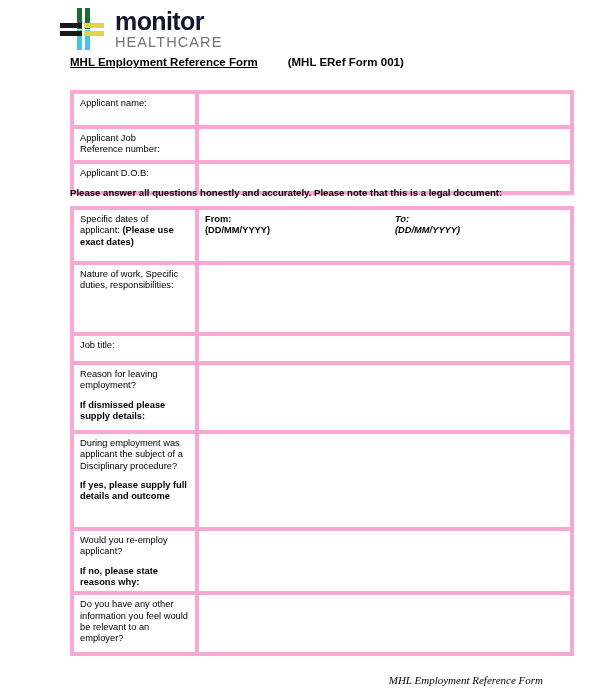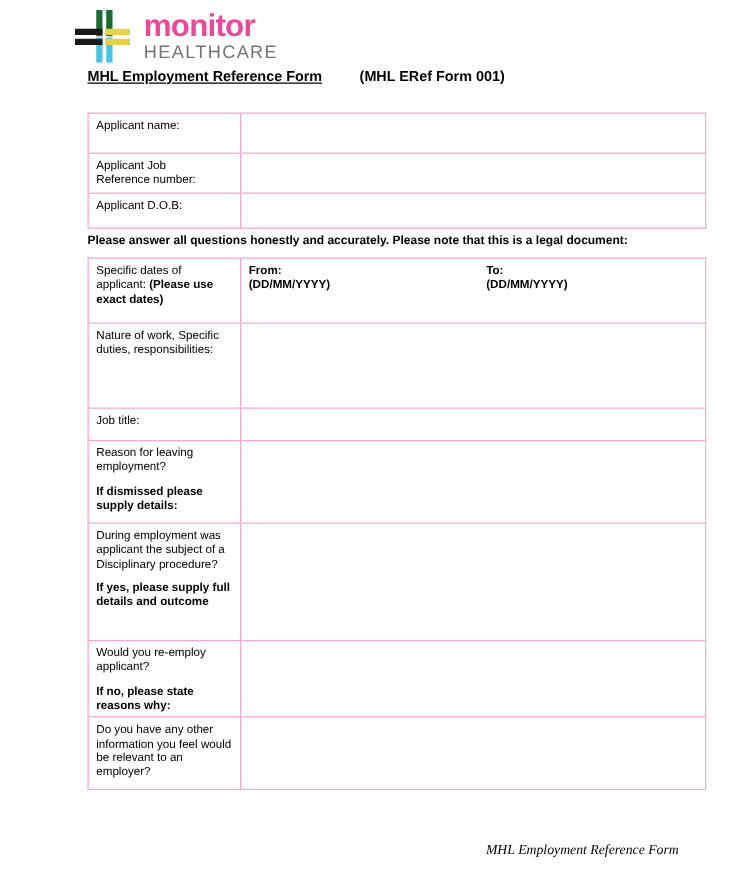--- a/index.html
+++ b/index.html
@@ -55,21 +55,21 @@
   .lm-y2 { left: 24px; top: 23px; width: 20px; height: 5px;  background: #e3d24a; }
 
   .logo-text {
     margin-left: 11px;
     line-height: 1;
   }
   .logo-word {
     font-size: 25px;
     font-weight: bold;
     letter-spacing: -0.6px;
-    color: #ec4899;
+    color: #0f172a;
     display: block;
   }
   .logo-sub {
     font-size: 14.5px;
     letter-spacing: 1.1px;
     color: #737373;
     display: block;
     margin-top: 1px;
   }
 
@@ -94,21 +94,21 @@
   }
 
   
   table.form {
     position: absolute;
     border-collapse: collapse;
     table-layout: fixed;
     font-size: 9.3px;
   }
   table.form td {
-    border: 1px solid #f9a8d4;
+    border: 4px solid #f9a8d4;
     vertical-align: top;
     padding: 4px 5px 3px 6px;
     line-height: 1.22;
   }
   table.form td.label { width: 110px; }
   table.form td.value { width: 360px; }
 
   #applicant-table { left: 70px; top: 90px; width: 473px; }
   #questions-table { left: 70px; top: 206px; width: 473px; }
   .lbl-mid { padding-top: 9px; }
@@ -119,21 +119,21 @@
   .instruction {
     position: absolute;
     left: 70px;
     top: 187px;
     font-size: 9.6px;
     font-weight: bold;
   }
 
   .dates-cell { display: flex; }
   .dates-from { width: 190px; flex: 0 0 auto; font-weight: bold; }
-  .dates-to { font-weight: bold; }
+  .dates-to { font-weight: bold; font-style: italic; }
 
   .footer {
     position: absolute;
     right: 57px;
     top: 674px;
     font-family: "Liberation Serif", serif;
     font-style: italic;
     font-size: 11px;
     white-space: nowrap;
   }

